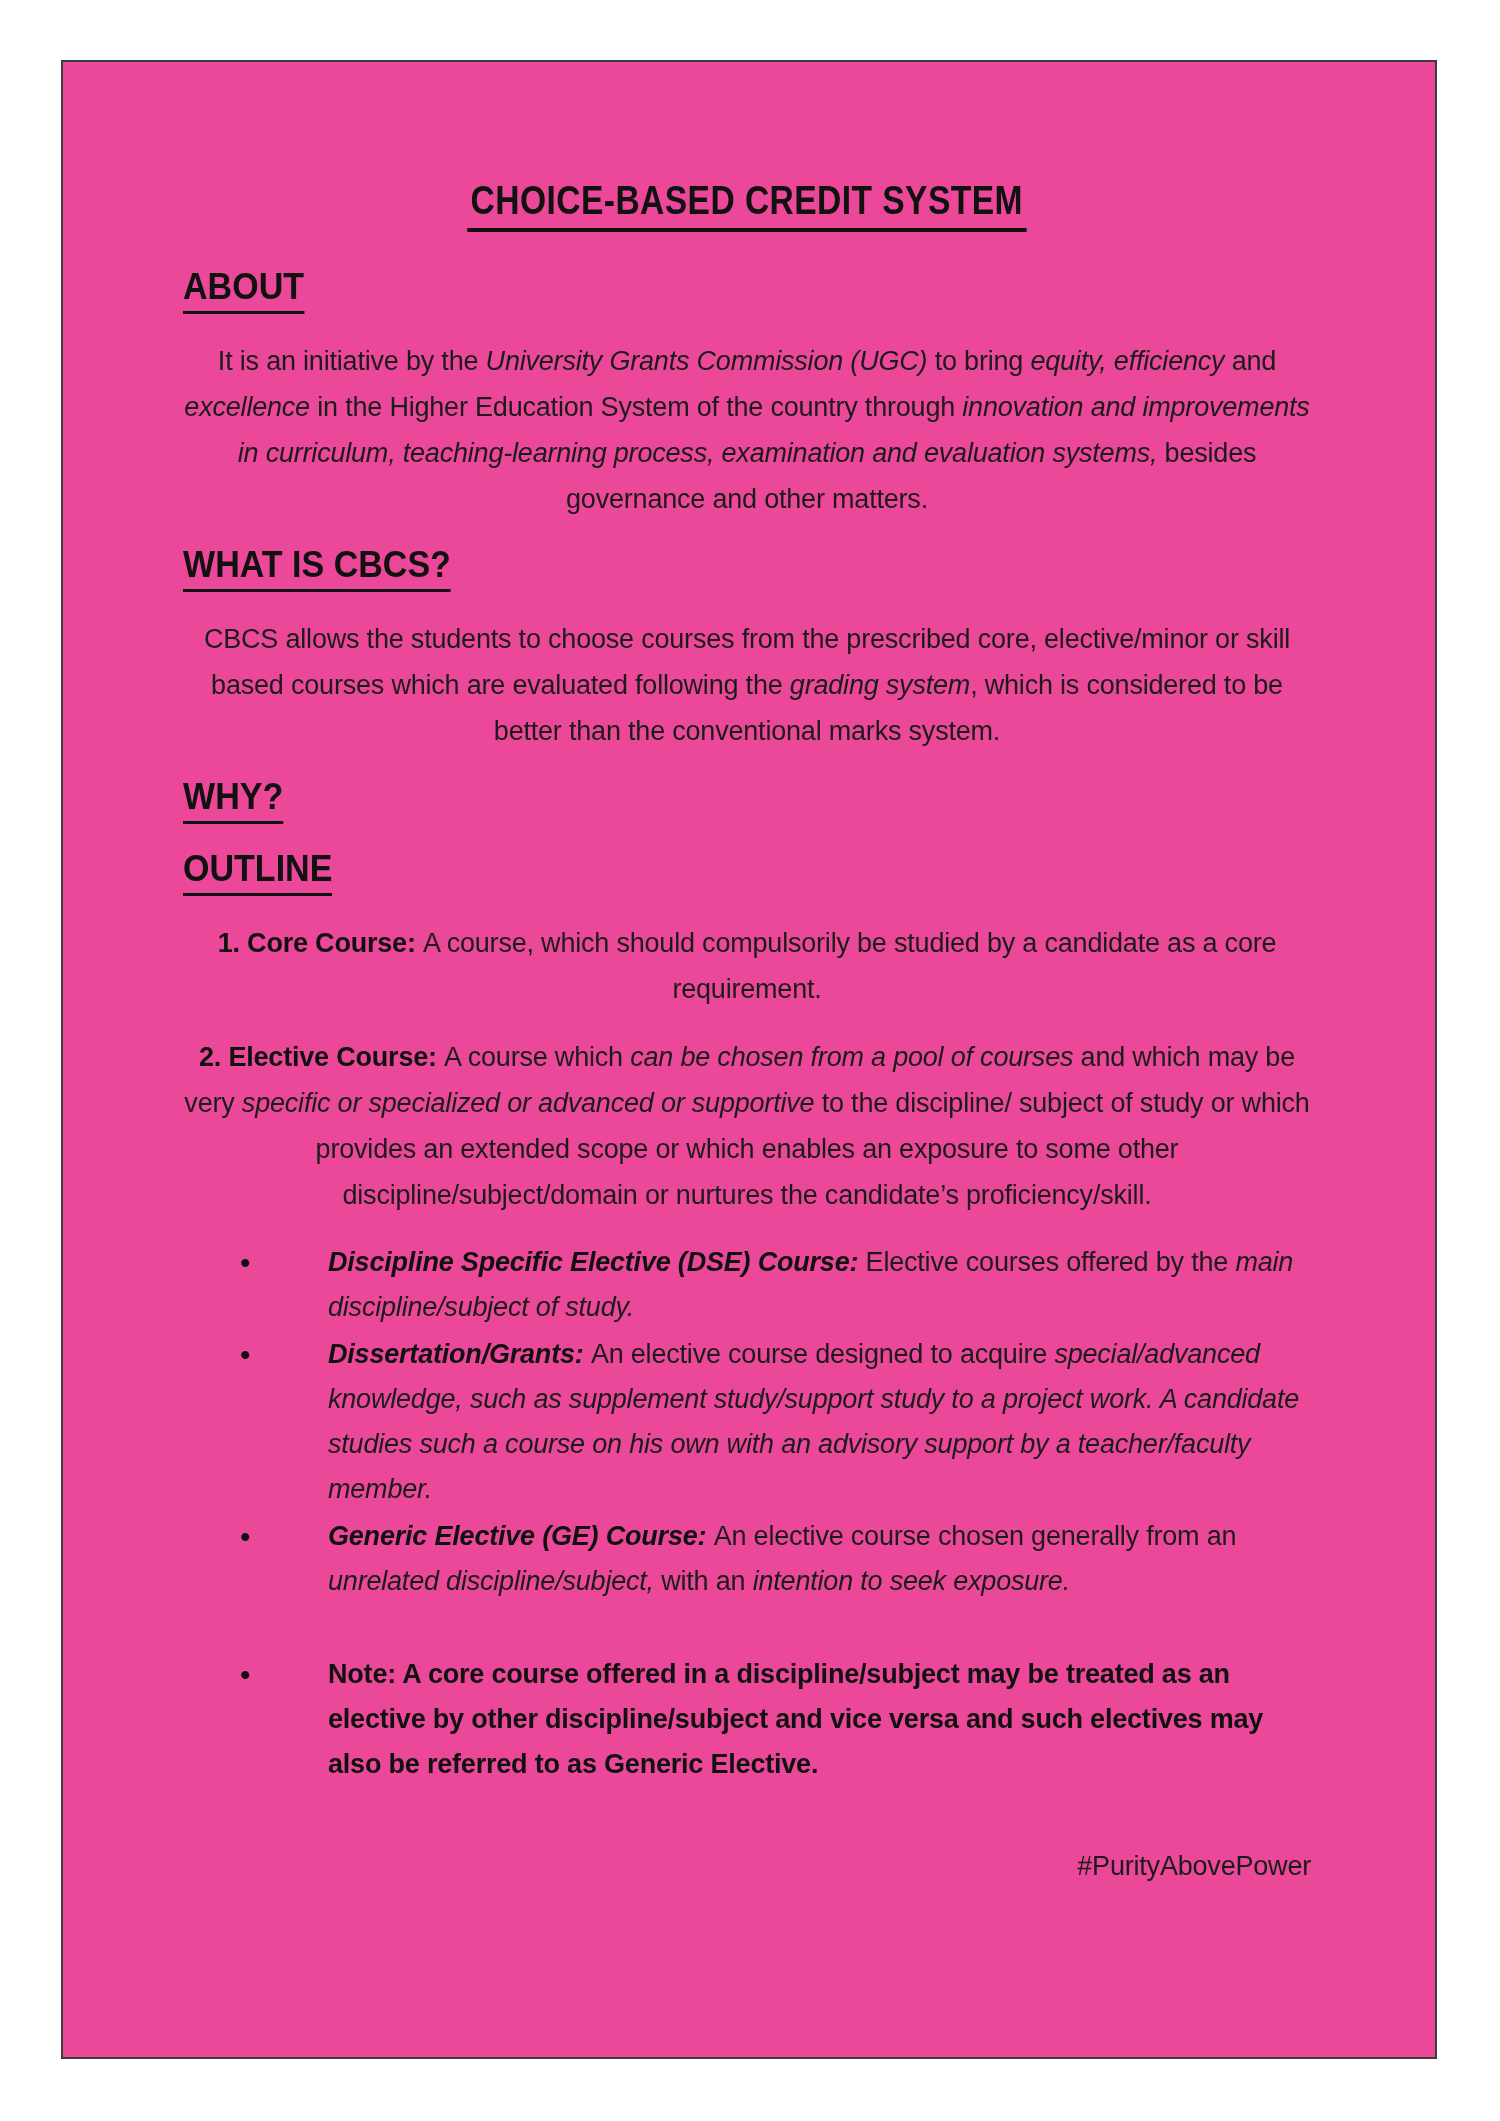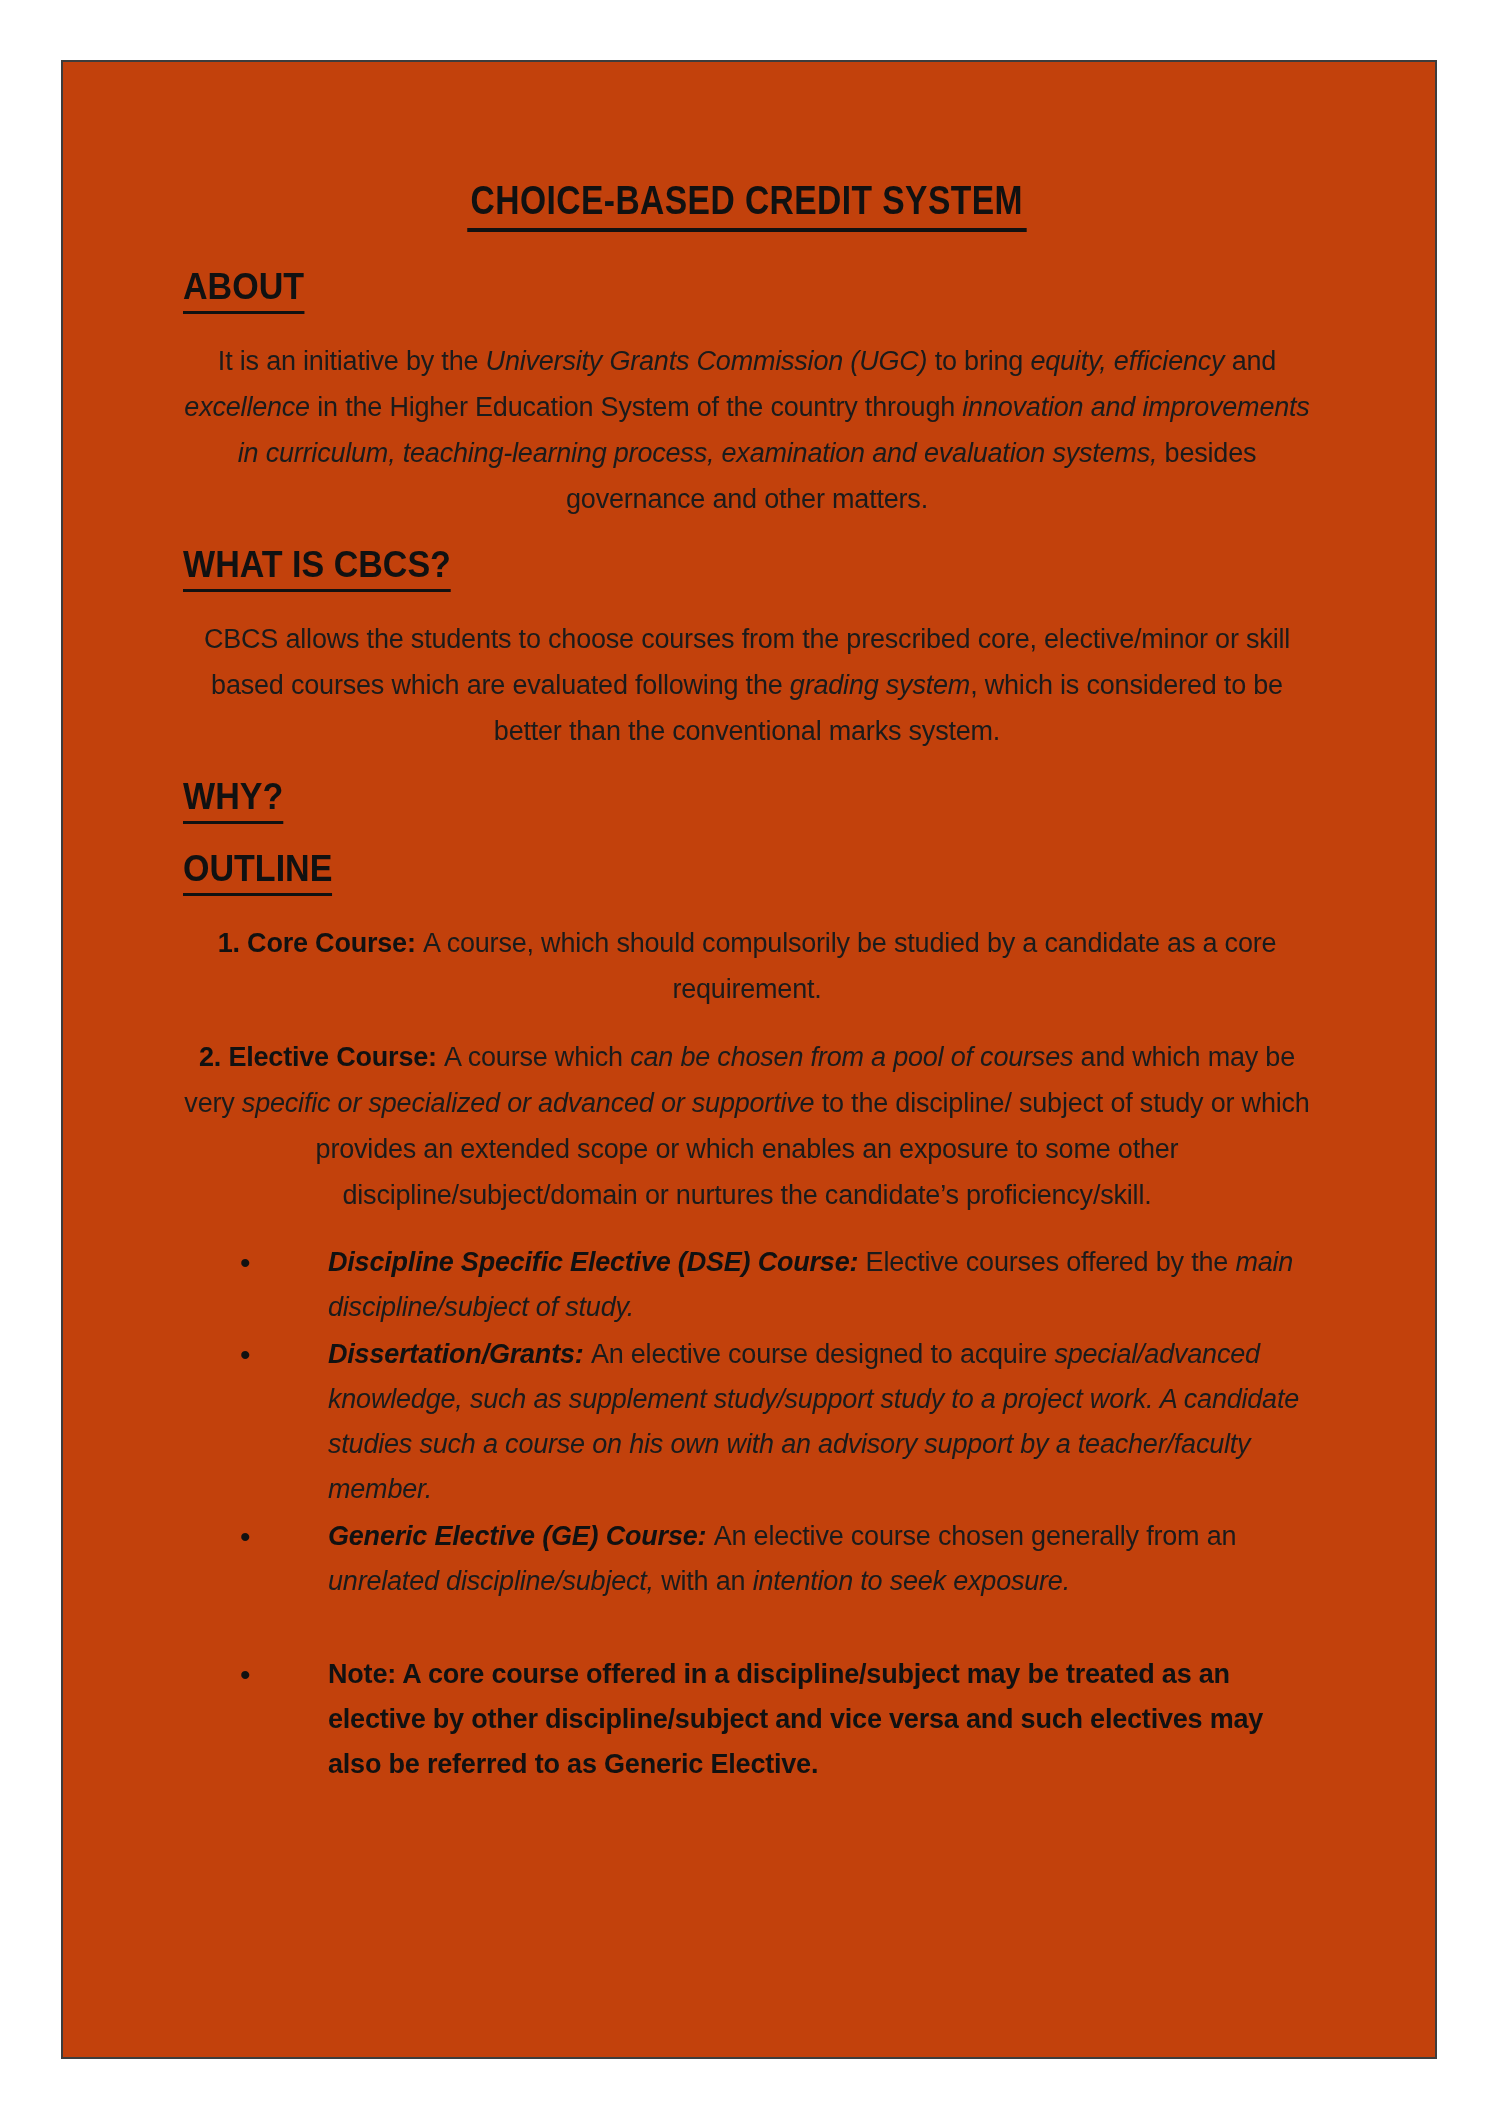--- a/index.html
+++ b/index.html
@@ -15,21 +15,21 @@
     color: #1b1b1b;
   }
   .sheet {
     position: absolute;
     left: 61px;
     top: 60px;
     width: 1376px;
     height: 1999px;
     border: 2px solid #3d3d3d;
     box-sizing: border-box;
-    background: #c2410c;
+    background: #ec4899;
     padding: 116px 124px 18px 120px;
     overflow: hidden;
   }
   .title-wrap {
     text-align: center;
     margin: 0 0 34px 0;
   }
   .doc-title {
     display: inline-block;
     font-size: 40px;
@@ -134,14 +134,15 @@
     <li>
       <span class="marker">•</span>
       <span class="li-text"><span class="run-bi">Generic Elective (GE) Course: </span><span class="run-r">An elective course chosen generally from an </span><span class="run-i">unrelated discipline/subject,</span><span class="run-r"> with an </span><span class="run-i">intention to seek exposure.</span></span>
     </li>
     <li class="note-item">
       <span class="marker">•</span>
       <span class="li-text"><span class="run-b">Note: A core course offered in a discipline/subject may be treated as an elective by other discipline/subject and vice versa and such electives may also be referred to as Generic Elective.</span></span>
     </li>
   </ul>
 
+  <div class="doc-footer">#PurityAbovePower</div>
 
 </div>
 
 </body></html>

